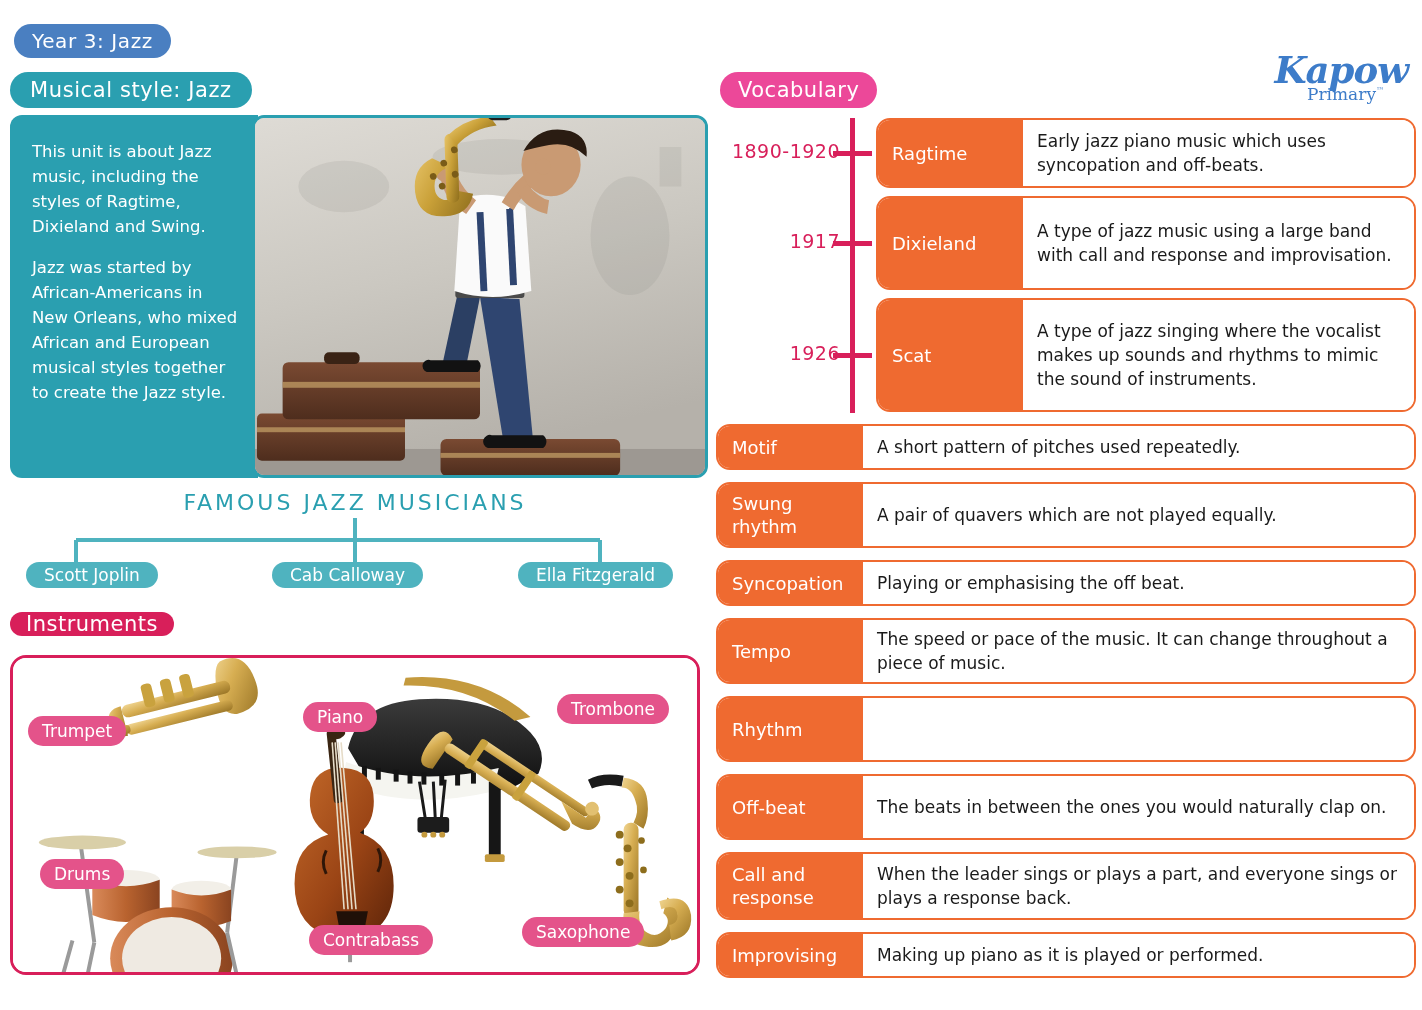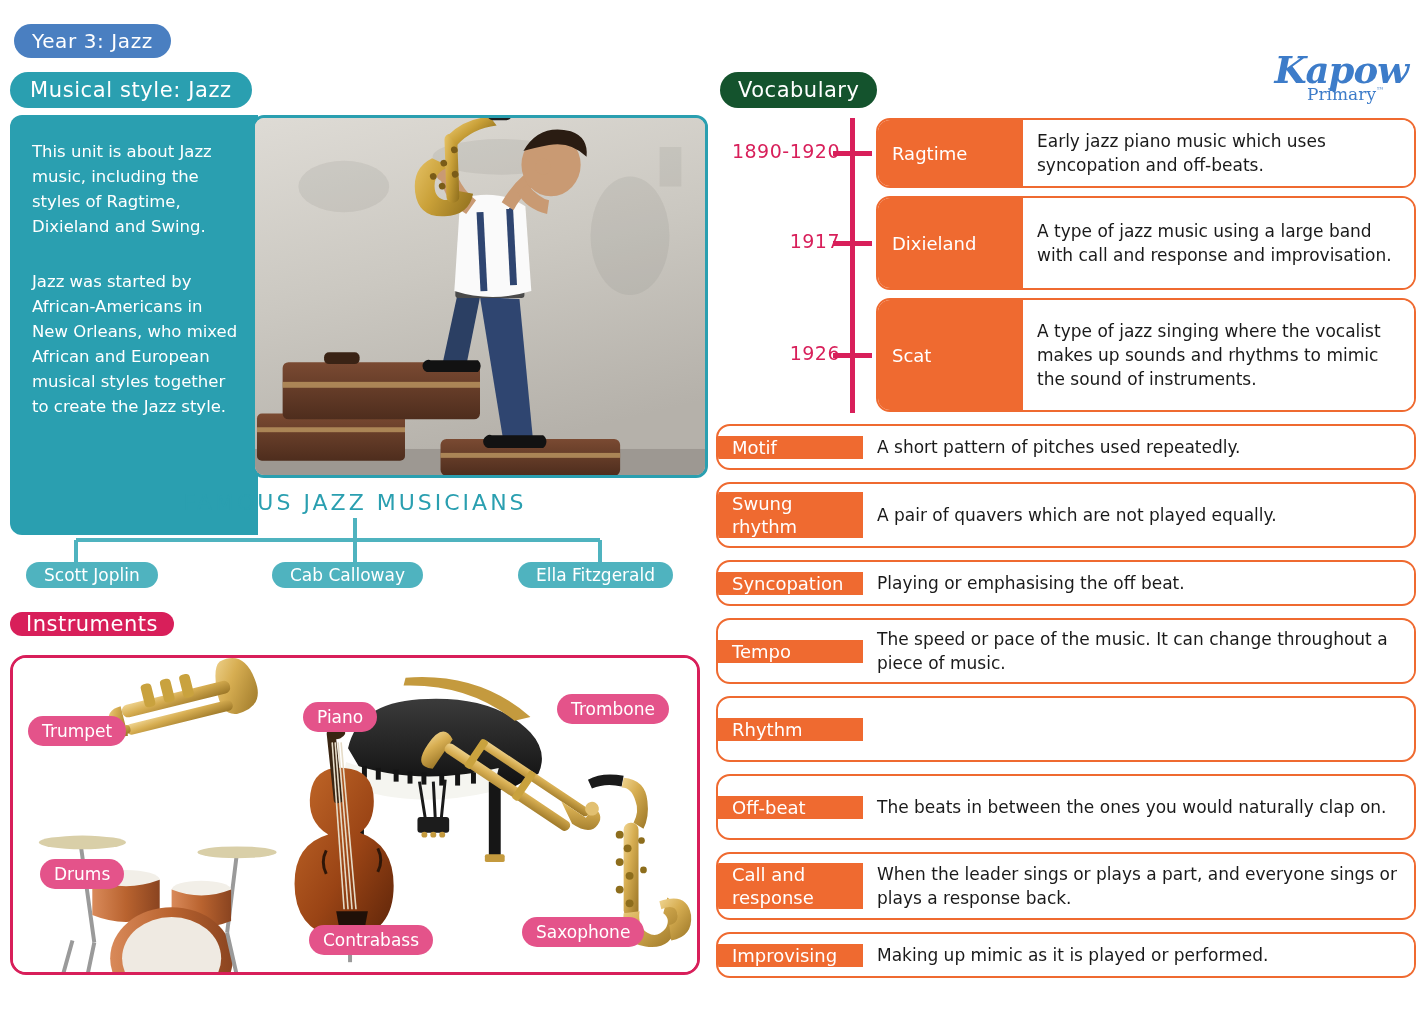--- a/index.html
+++ b/index.html
@@ -37,25 +37,25 @@
     font-size: 37px; color: #3d7cc9; line-height: 1; letter-spacing: -1px; margin-top: 48px;
   }
   .logo-sub {
     font-family: "DejaVu Serif", serif; 
     font-size: 17px; color: #3d7cc9; line-height: 1; margin-top: -3px; margin-right: 24px;
   }
   .logo-tm { font-size: 8px; vertical-align: super; }
 
   
   .intro-box {
-    position: absolute; left: 10px; top: 115px; width: 248px; height: 420px;
+    position: absolute; left: 10px; top: 115px; width: 248px; height: 363px;
     background: #2a9fb0; border-radius: 12px 0 0 12px;
     padding: 24px 16px 0 22px; color: #fff; font-size: 16.5px; line-height: 25px;
   }
-  .intro-box p + p { margin-top: 30px; }
+  .intro-box p + p { margin-top: 16px; }
 
   .photo {
     position: absolute; left: 252px; top: 115px; width: 456px; height: 363px;
     border: 3px solid #2a9fb0; border-radius: 12px; overflow: hidden;
     background: linear-gradient(170deg,#d8d5d0 0%, #cfccc6 45%, #bdb9b2 100%);
   }
   .photo svg { display:block; width:100%; height:100%; }
 
   
   .fam-title {
@@ -90,21 +90,21 @@
   .il-trumpet    { left: 28px;  top: 716px; }
   .il-piano      { left: 303px; top: 702px; }
   .il-trombone   { left: 557px; top: 694px; }
   .il-drums      { left: 40px;  top: 859px; }
   .il-contrabass { left: 309px; top: 925px; }
   .il-saxophone  { left: 522px; top: 917px; }
 
   
   .vocab-pill {
     position: absolute; left: 720px; top: 72px;
-    height: 36px; padding: 0 18px; background: #14532d;
+    height: 36px; padding: 0 18px; background: #ec4899;
     font-size: 21px; letter-spacing: .5px;
   }
 
   .timeline-wrap { position: absolute; left: 712px; top: 118px; width: 710px; height: 295px; }
   .tl-axis { position: absolute; left: 138px; top: 0; width: 5px; height: 295px; background: #d81f5a; }
   .tl-tick { position: absolute; left: 121px; width: 39px; height: 5px; background: #d81f5a; }
   .tl-date {
     position: absolute; right: 0; width: 0; text-align: right;
     color: #d81f5a; font-size: 19px; letter-spacing: .5px; white-space: nowrap;
     transform: translateY(-50%);
@@ -119,21 +119,21 @@
     flex: 0 0 145px; background: #ef6a30; color: #fff;
     display: flex; align-items: center; padding: 0 14px;
     font-size: 18px; line-height: 23px;
   }
   .vdef {
     flex: 1; display: flex; align-items: center; padding: 6px 14px;
     color: #1a1a1a; font-size: 17px; line-height: 24px; background:#fff;
   }
   
   .vrow.tl { left: 876px; width: 540px; }
-  .vrow.full { left: 716px; width: 700px; align-items: center; }
+  .vrow.full { left: 716px; width: 700px; }
 </style>
 </head>
 <body>
 
 <div class="page">
 
   <div class="pill year-pill">Year 3: Jazz</div>
   <div class="pill style-pill">Musical style: Jazz</div>
 
   <div class="logo">
@@ -437,16 +437,16 @@
   <div class="vrow full" style="top:774px; height:66px">
     <div class="vterm">Off-beat</div>
     <div class="vdef">The beats in between the ones you would naturally clap on.</div>
   </div>
   <div class="vrow full" style="top:852px; height:68px">
     <div class="vterm">Call and response</div>
     <div class="vdef">When the leader sings or plays a part, and everyone sings or plays a response back.</div>
   </div>
   <div class="vrow full" style="top:932px; height:46px">
     <div class="vterm">Improvising</div>
-    <div class="vdef">Making up mimic as it is played or performed.</div>
+    <div class="vdef">Making up piano as it is played or performed.</div>
   </div>
 
 </div>
 
 </body></html>

